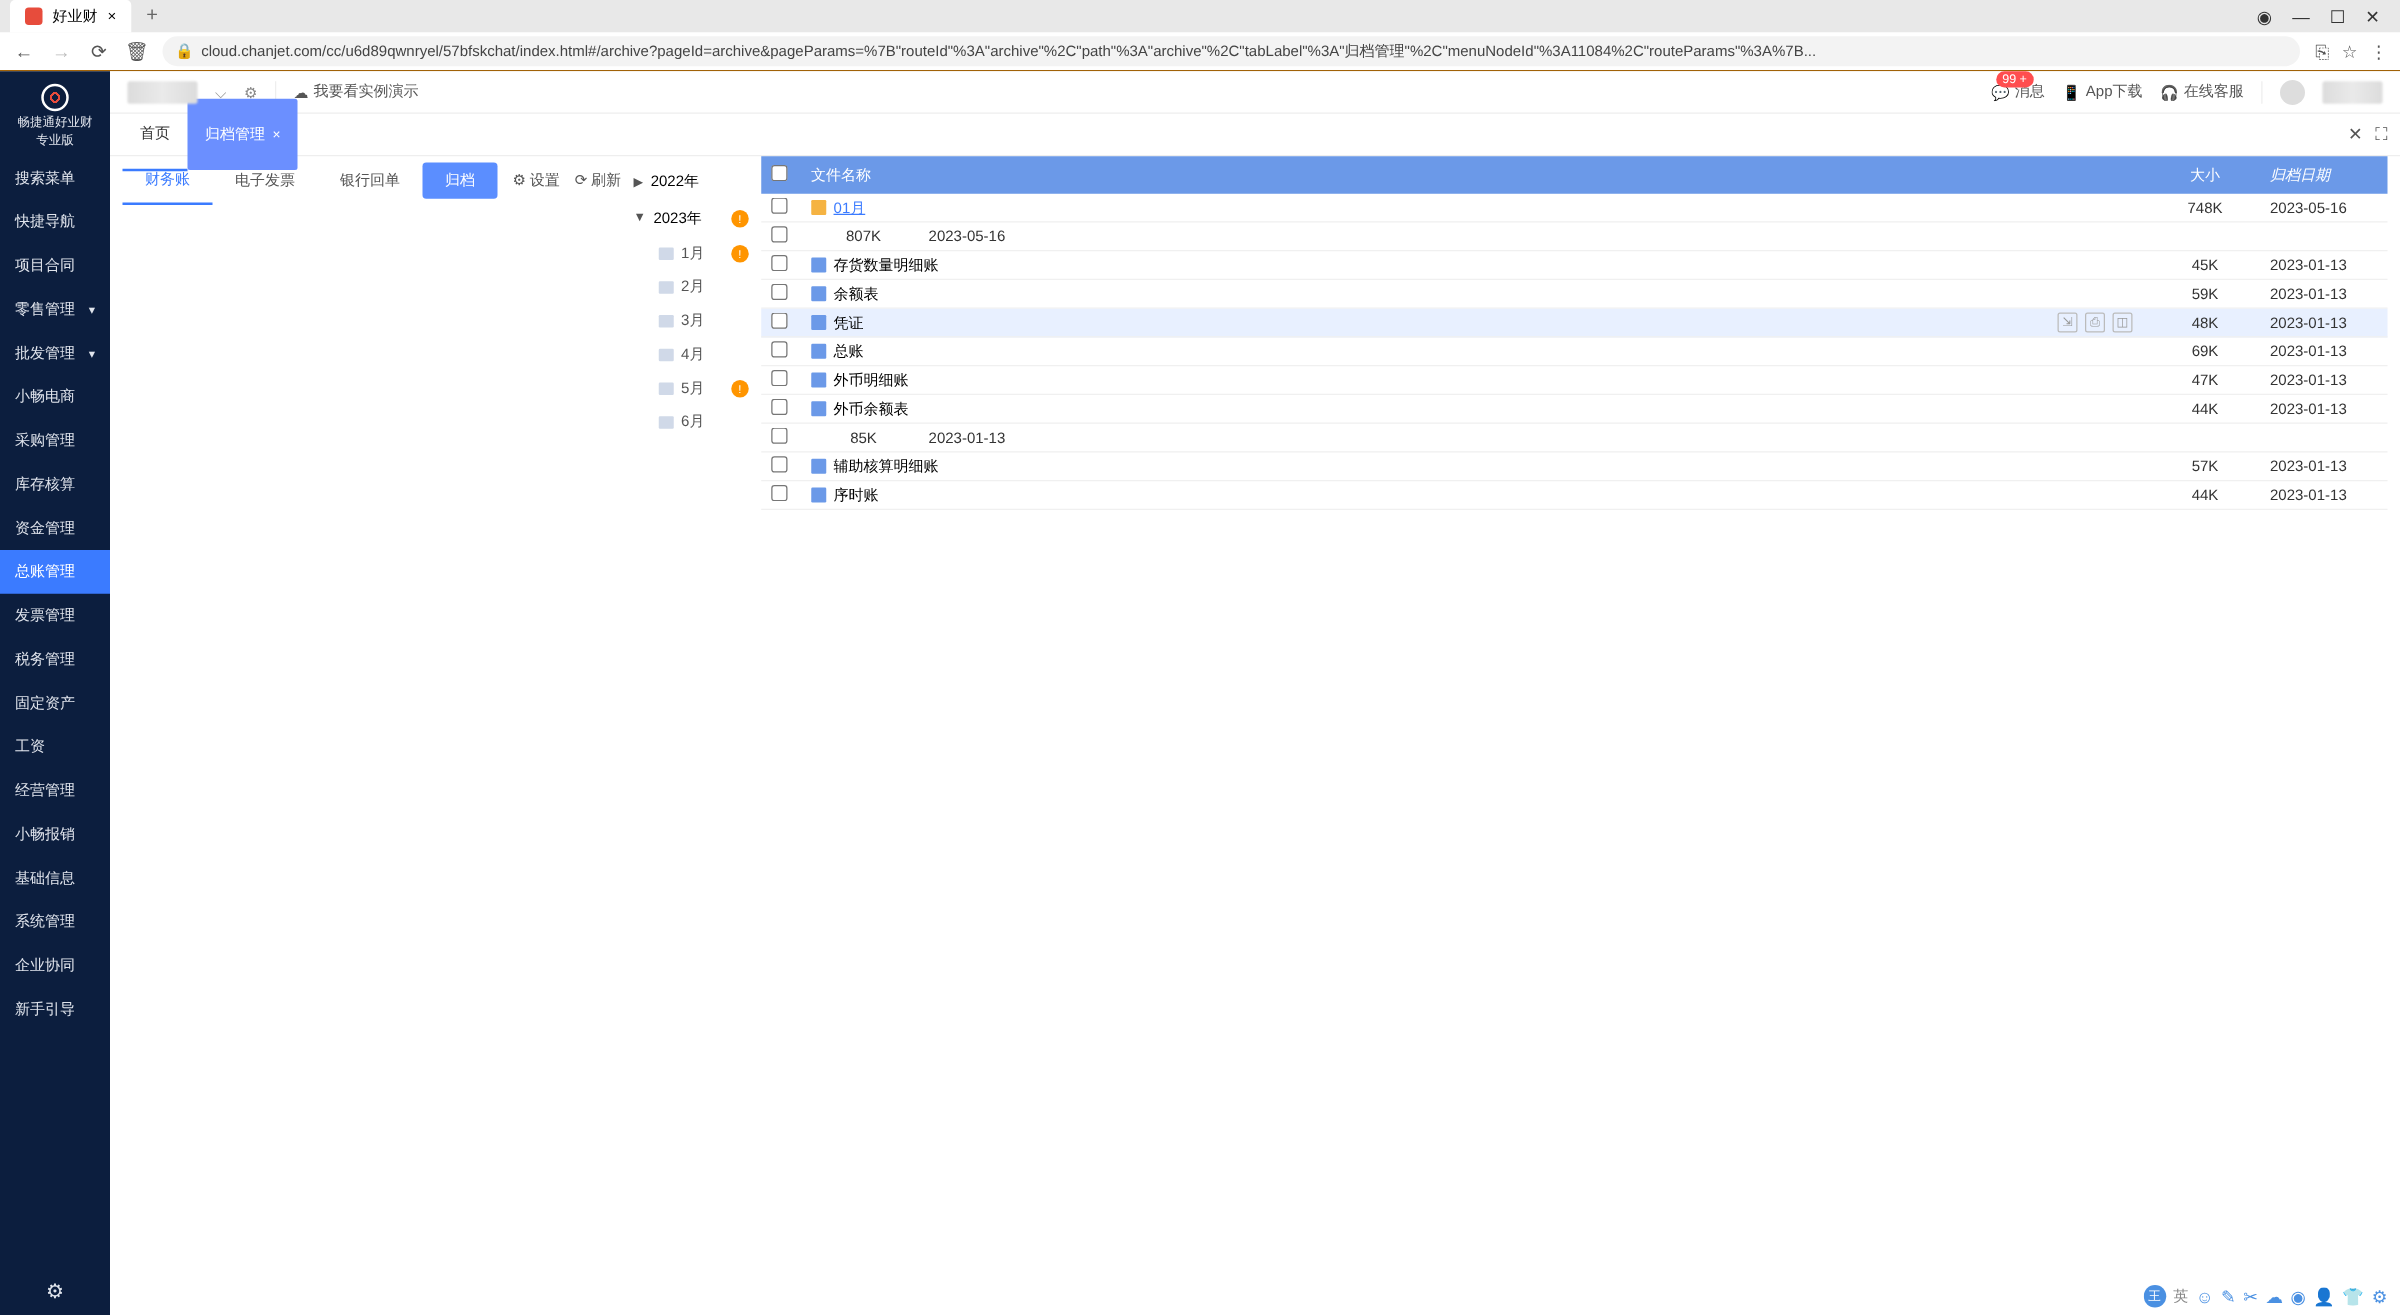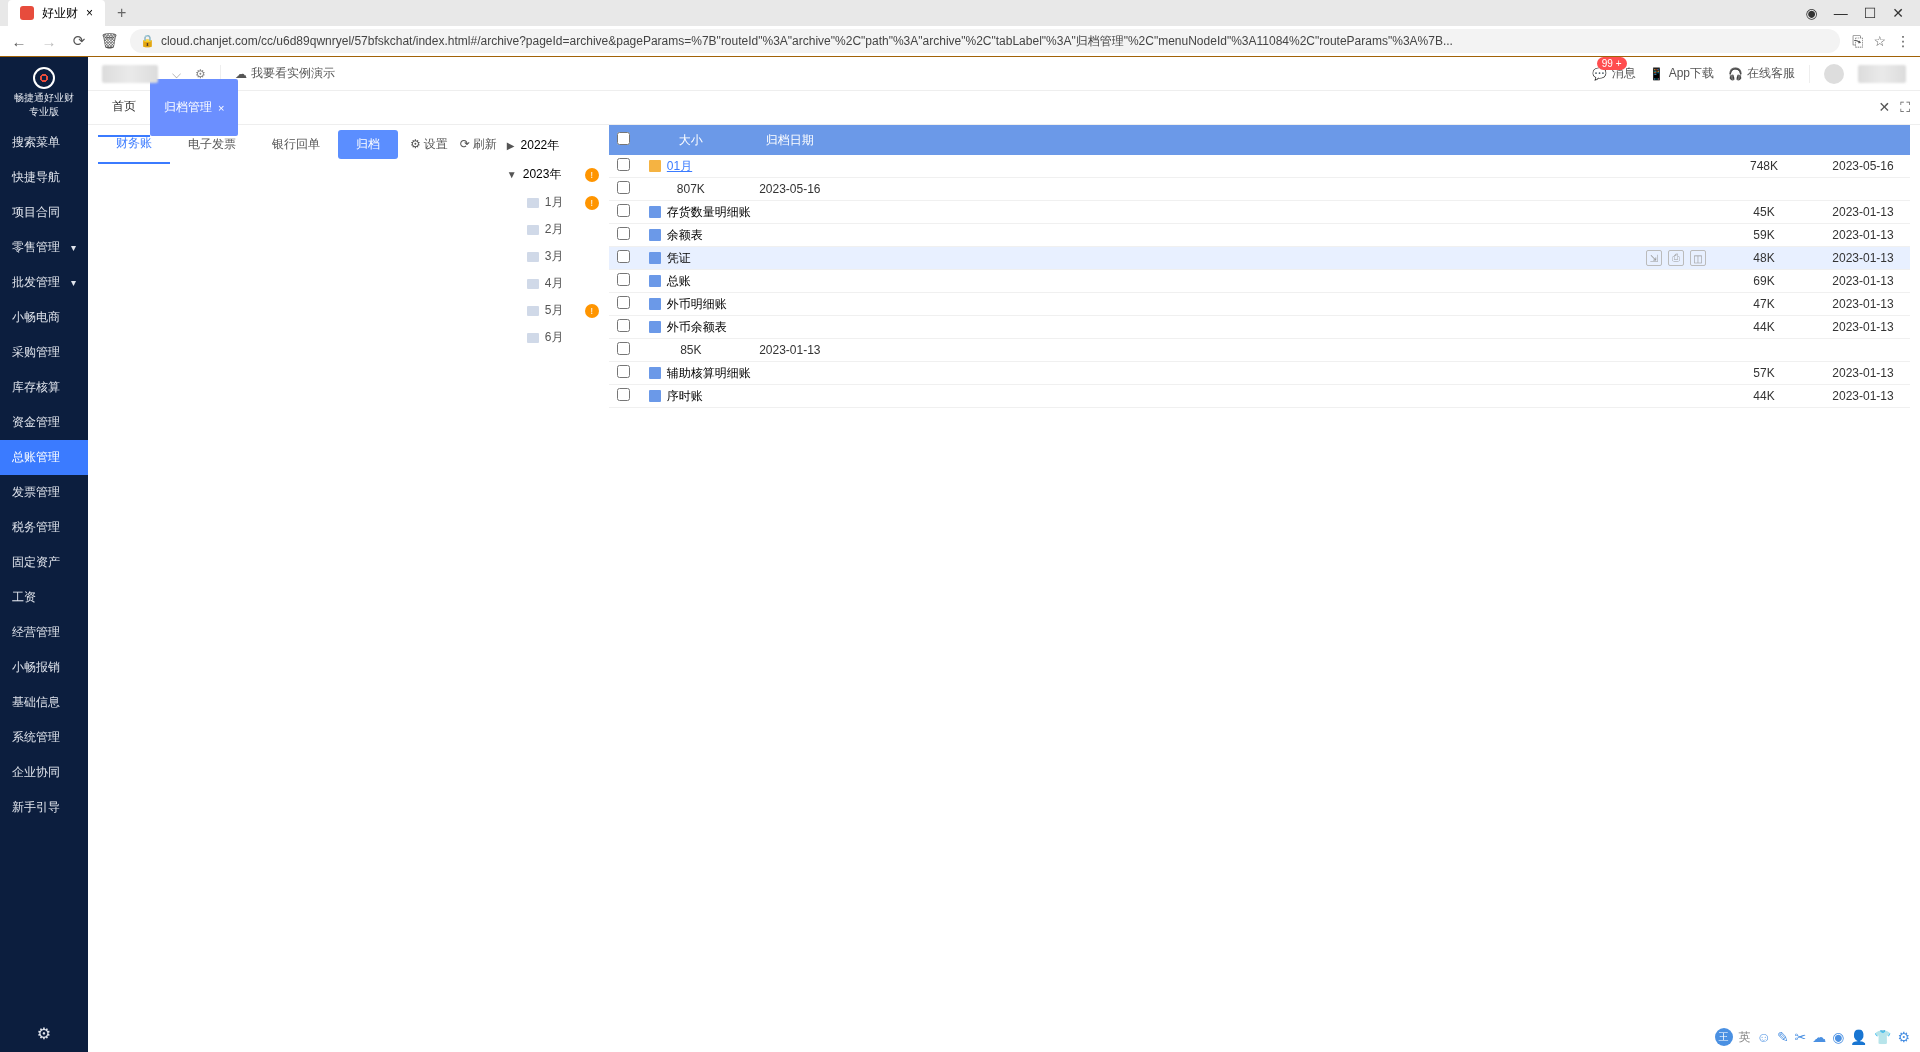--- a/index.html
+++ b/index.html
@@ -66,27 +66,27 @@
     .tree-year .badge-dot { width: 14px; height: 14px; border-radius: 50%; background: #ff9500; color: #fff; font-size: 9px; display: flex; align-items: center; justify-content: center; margin-left: auto; }
     .tree-month { display: flex; align-items: center; gap: 6px; padding: 5px 10px 5px 30px; cursor: pointer; color: #555; }
     .tree-month .folder-ico { width: 12px; height: 10px; background: #d0d9e8; border-radius: 1px; }
     .tree-month .badge-dot { margin-left: auto; width: 14px; height: 14px; border-radius: 50%; background: #ff9500; color: #fff; font-size: 9px; display: flex; align-items: center; justify-content: center; }
     
     .table-panel { flex: 1; }
     .table-header { display: flex; align-items: center; background: #6b99e8; color: #fff; height: 30px; font-size: 12px; }
     .th-check { width: 30px; text-align: center; }
     .th-name { flex: 1; padding-left: 10px; }
     .th-size { width: 104px; text-align: center; }
-    .th-date { width: 94px; text-align: center; }
+    .th-date { width: 94px; text-align: left; font-style: italic; }
     .table-row { display: flex; align-items: center; height: 23px; font-size: 12px; border-bottom: 1px solid #f0f0f0; }
     .table-row.hover { background: #e8f0ff; }
     .td-check { width: 30px; text-align: center; }
     .td-name { flex: 1; padding-left: 10px; display: flex; align-items: center; gap: 6px; }
     .td-size { width: 104px; text-align: center; color: #333; }
-    .td-date { width: 94px; text-align: center; color: #333; }
+    .td-date { width: 94px; text-align: left; color: #333; }
     .file-ico { width: 12px; height: 12px; display: inline-block; }
     .file-ico.folder { background: #f5b342; border-radius: 1px; }
     .file-ico.doc { background: #6b99e8; border-radius: 1px; position: relative; }
     .name-link { color: #3b7bff; text-decoration: underline; cursor: pointer; }
     .row-actions { margin-left: auto; margin-right: 6px; display: flex; gap: 6px; color: #999; }
     .row-actions span { width: 16px; height: 16px; border: 1px solid #bbb; border-radius: 2px; display: inline-flex; align-items: center; justify-content: center; font-size: 10px; cursor: pointer; }
     
     
     .ime-bar { position: fixed; bottom: 6px; right: 10px; display: flex; gap: 6px; align-items: center; font-size: 12px; }
     .ime-bar .ime-icon { width: 18px; height: 18px; border-radius: 50%; background: #4a90e2; color: #fff; display: flex; align-items: center; justify-content: center; font-size: 10px; }
@@ -301,20 +301,21 @@
               <div class="tree-month">
                 <span class="folder-ico"></span>
                 <span>6月</span>
               </div>
             </div>
         </div>
 
         <div class="table-panel">
           <div class="table-header">
             <div class="th-check"><input type="checkbox" style=""></div>
+            <div class="th-name">文件名称</div>
             <div class="th-size">大小</div>
             <div class="th-date">归档日期</div>
           </div>
           <div id="table-body">
               <div class="table-row">
     <div class="td-check"><input type="checkbox" style=""></div>
     <div class="td-name">
                   <span class="file-ico folder"></span>
                   <span class="name-link">01月</span>
                 </div>

